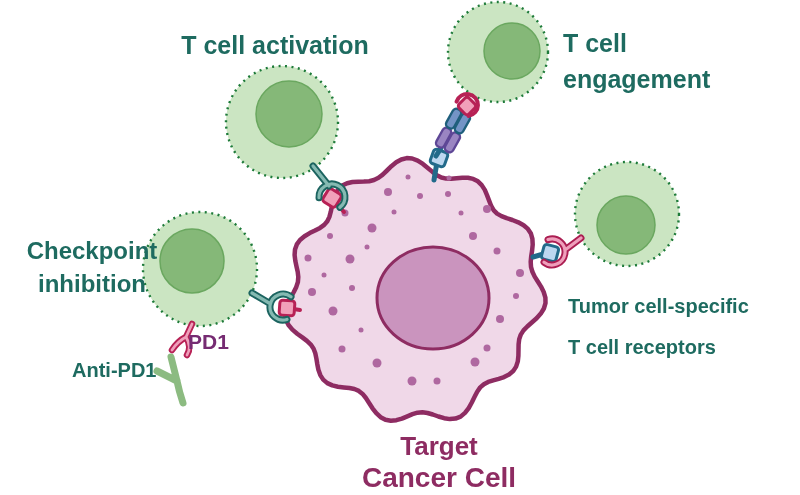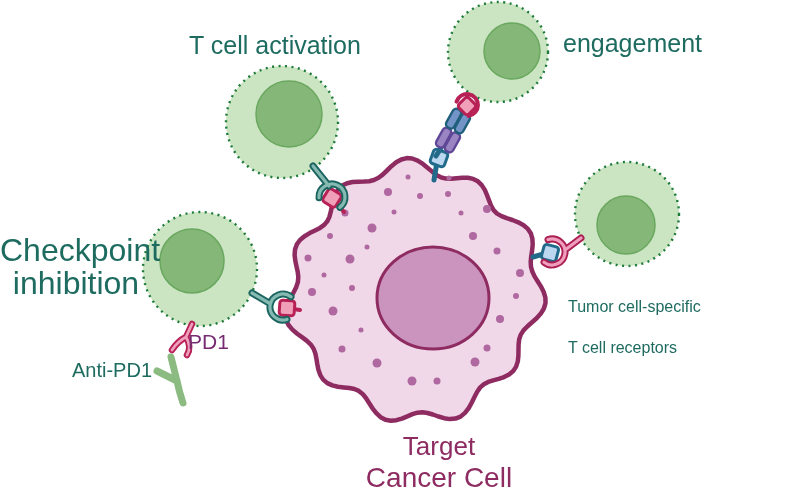--- a/index.html
+++ b/index.html
@@ -1,21 +1,21 @@
 <!DOCTYPE html>
 <html style="--teal: #1e6b60; --magenta: #8e2c62; --pd1purple: #762b72;"><head>
 <meta charset="utf-8">
 <style>
   html,body{margin:0;padding:0}
   body{
     width:800px;height:495px;position:relative;background:#ffffff;
     font-family:"Liberation Sans",sans-serif;overflow:hidden;
   }
   #scene{position:absolute;left:0;top:0}
-  .lbl{position:absolute;font-weight:normal;color:var(--teal);white-space:nowrap}
+  .lbl{position:absolute;font-weight:bold;color:var(--teal);white-space:nowrap}
   .center{text-align:center}
   .magenta{color:var(--magenta)}
   .purple{color:var(--pd1purple)}
 </style>
 </head>
 <body>
 
 <svg id="scene" width="800" height="495" viewBox="0 0 800 495">
   <g id="g-cancer">
       <path d="M543.7,292.0L545.4,297.6L545.5,303.1L543.9,308.5L540.8,313.6L536.6,318.3L531.8,322.5L527.3,326.5L523.5,330.4L520.8,334.6L519.2,339.2L518.6,344.3L518.5,349.9L518.4,355.7L517.8,361.4L516.1,366.6L513.2,371.1L509.1,374.5L504.1,377.1L498.7,378.8L493.2,380.3L488.2,381.9L483.9,384.2L480.2,387.4L477.2,391.7L474.6,396.8L471.8,402.5L468.7,408.1L465.0,412.9L460.6,416.6L455.5,418.6L449.9,419.1L444.1,418.2L438.4,416.5L432.8,414.5L427.5,413.0L422.4,412.3L417.5,412.7L412.5,414.2L407.3,416.3L401.9,418.6L396.4,420.2L390.8,420.7L385.5,419.8L380.6,417.2L376.3,413.2L372.5,408.3L369.1,403.0L365.9,398.0L362.6,393.9L358.8,390.9L354.4,389.0L349.4,388.0L343.8,387.4L337.9,386.7L332.3,385.4L327.3,383.1L323.2,379.6L320.3,375.1L318.4,369.8L317.3,364.2L316.4,358.6L315.3,353.3L313.6,348.7L310.8,344.6L306.9,340.9L302.3,337.4L297.2,333.7L292.4,329.6L288.5,325.0L286.0,319.9L285.1,314.3L285.9,308.6L288.0,302.8L290.8,297.3L293.8,292.0L296.3,286.9L297.9,282.0L298.3,277.0L297.7,271.8L296.5,266.4L295.3,260.8L294.6,255.0L295.0,249.5L296.8,244.4L300.0,240.0L304.5,236.2L309.7,233.1L315.0,230.5L320.0,227.9L324.2,224.9L327.3,221.3L329.4,216.9L330.8,211.7L332.0,205.8L333.3,199.8L335.4,194.2L338.3,189.3L342.3,185.6L347.1,183.2L352.5,182.0L358.2,181.7L363.9,181.6L369.2,181.2L374.0,180.0L378.5,177.8L382.7,174.6L387.0,170.5L391.4,166.2L396.2,162.3L401.3,159.5L406.7,158.1L412.2,158.5L417.7,160.6L422.9,163.9L427.8,167.9L432.5,171.9L436.9,175.2L441.4,177.5L446.1,178.6L451.2,178.7L456.6,178.2L462.3,177.7L467.9,177.8L473.2,178.9L477.9,181.3L481.7,185.1L484.8,189.9L487.1,195.4L489.2,200.9L491.2,206.0L493.8,210.3L497.1,213.6L501.5,216.1L506.7,218.2L512.4,220.0L518.3,222.3L523.6,225.2L527.9,228.9L530.9,233.5L532.4,238.9L532.7,244.6L532.1,250.6L531.2,256.3L530.7,261.8L531.0,266.9L532.4,271.8L534.7,276.6L537.8,281.5L541.0,286.6L543.7,292.0Z" fill="#f0d8e8" stroke="#8e2c62" stroke-width="4.5" stroke-linejoin="round"></path>
@@ -106,29 +106,30 @@
     </g>
   <g id="g-antipd1">
       <path d="M183,403 Q179,391 177,381 M177,381 Q174,369 171,357 M177,381 Q167,376 157,371" fill="none" stroke="#8cbb81" stroke-width="7" stroke-linecap="round" stroke-linejoin="round"></path>
     </g>
 </svg>
 
 <div class="labels">
   <div class="lbl center" style="left:165px;top:31px;width:220px;font-size:25px">T cell activation</div>
 
   <div class="lbl" style="left:563px;top:25px;font-size:25px;line-height:36px">
+    <div>T cell</div>
     <div>engagement</div>
   </div>
 
-  <div class="lbl center" style="left:0px;top:234px;width:152px;font-size:32px;line-height:33px">
+  <div class="lbl center" style="left:16px;top:234px;width:152px;font-size:24px;line-height:33px">
     <div>Checkpoint</div>
     <div>inhibition</div>
   </div>
 
-  <div class="lbl" style="left:568px;top:286px;font-size:16px;line-height:41px">
+  <div class="lbl" style="left:568px;top:286px;font-size:20px;line-height:41px">
     <div>Tumor cell-specific</div>
     <div>T cell receptors</div>
   </div>
 
   <div class="lbl purple" style="left:188px;top:330px;font-size:21px">PD1</div>
 
   <div class="lbl" style="left:72px;top:359px;font-size:20px">Anti-PD1</div>
 
   <div class="lbl magenta center" style="left:339px;top:430px;width:200px;font-size:26px;line-height:32px">
     <div>Target</div>

